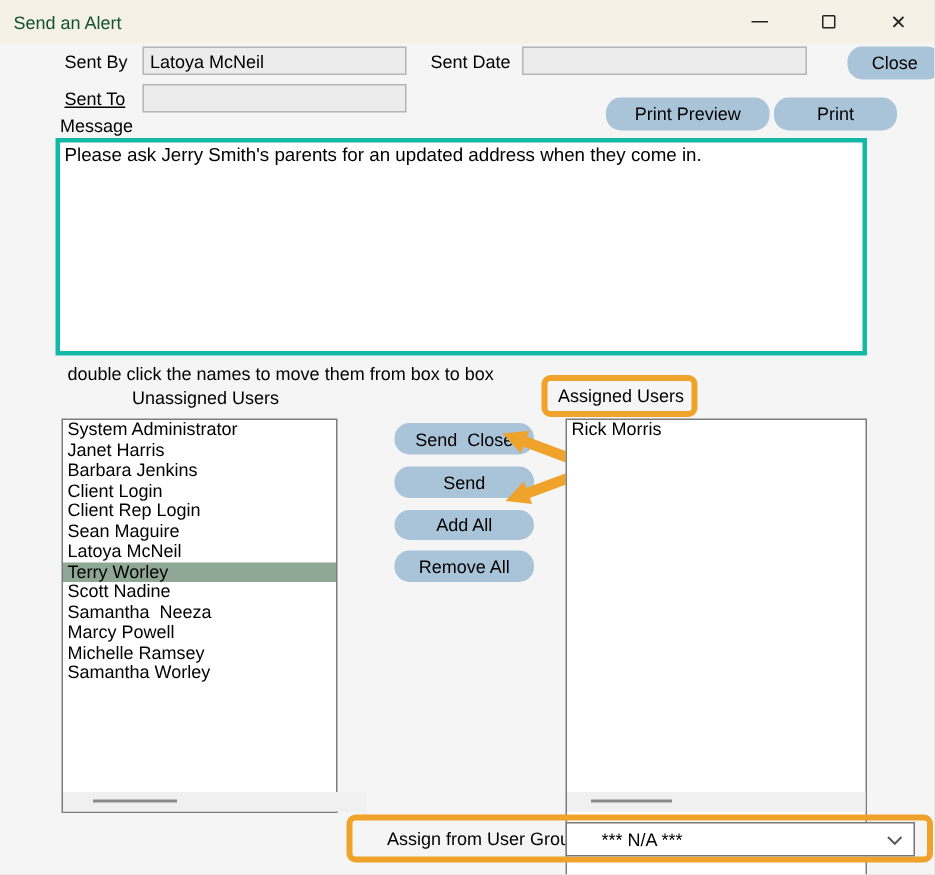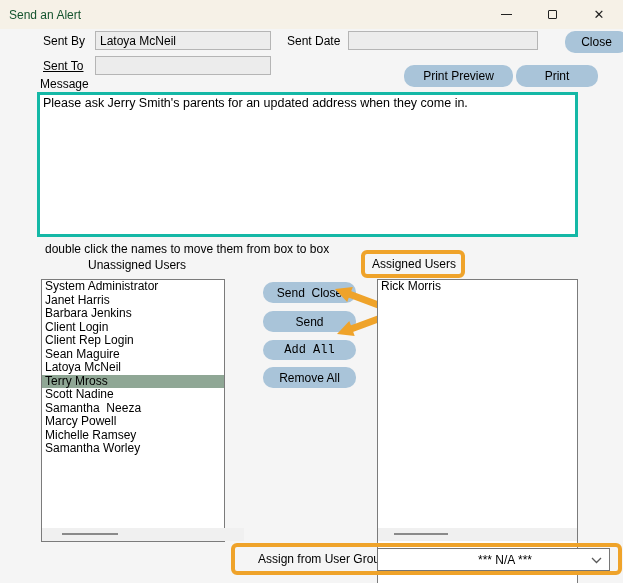--- a/index.html
+++ b/index.html
@@ -31,21 +31,21 @@
     resize:none; overflow:hidden; color:#000;
   }
   .listbox { position:absolute; background:#fff; border:1px solid #7b7b7b; overflow:hidden; }
   .list-item { height:13.5px; line-height:13.5px; padding-left:3px; white-space:pre; font-size:12px; }
   .list-item.selected { background:#8fa795; }
   .hscroll { position:absolute; left:1px; right:1px; bottom:1px; height:14px; background:#f0f0f0; }
   .hthumb { position:absolute; top:6px; height:2px; background:#8a8a8a; }
   .annot { position:absolute; border:4px solid #efa32a; border-radius:6px; pointer-events:none; }
   .combo {
     position:absolute; background:#fff; border:1px solid #767676;
-    display:flex; align-items:center; padding-left:23px; font-size:12px;justify-content:center;
+    display:flex; align-items:center; padding-left:23px; font-size:12px;
   }
   .combo .chev { position:absolute; right:7px; top:8px; }
   .arrow-svg { position:absolute; pointer-events:none; }
 </style>
 </head>
 <body>
 
 <div class="win">
 
   <div class="titlebar">
@@ -82,34 +82,34 @@
   <div class="lbl" style="left:42px; top:258px;margin-left:46px;">Unassigned Users</div>
   <div class="listbox" style="left:41px; top:279px; width:184px; height:263px;">
 
   <div class="list-item">System Administrator</div>
       <div class="list-item">Janet Harris</div>
       <div class="list-item">Barbara Jenkins</div>
       <div class="list-item">Client Login</div>
       <div class="list-item">Client Rep Login</div>
       <div class="list-item">Sean Maguire</div>
       <div class="list-item">Latoya McNeil</div>
-      <div class="list-item selected">Terry Mross</div>
+      <div class="list-item selected">Terry Worley</div>
       <div class="list-item">Scott Nadine</div>
       <div class="list-item">Samantha  Neeza</div>
       <div class="list-item">Marcy Powell</div>
       <div class="list-item">Michelle Ramsey</div>
       <div class="list-item">Samantha Worley</div>
     </div>
   <div class="hscroll" style="left:42px; top:528px; width:202px; height:13px;">
     <div class="hthumb" style="left:20px; width:56px; top:5px;"></div>
   </div>
 
   <button class="btn-blue" style="left:263px; top:282px; width:93px; height:21px;">Send  Close</button>
   <button class="btn-blue" style="left:263px; top:311px; width:93px; height:21px;text-align:right;">Send</button>
-  <button class="btn-blue" style="left:263px; top:340px; width:93px; height:20px;font-family:Liberation Mono, monospace;">Add All</button>
+  <button class="btn-blue" style="left:263px; top:340px; width:93px; height:20px;">Add All</button>
   <button class="btn-blue" style="left:263px; top:367px; width:93px; height:21px;">Remove All</button>
 
   <svg class="arrow-svg" style="left:325px; top:275px;" width="90" height="70" viewBox="0 0 90 70">
     <path d="M72,37 L24,19" stroke="#efa32a" stroke-width="7" fill="none" stroke-linecap="round"></path>
     <path d="M72,37 L26,54" stroke="#efa32a" stroke-width="7" fill="none" stroke-linecap="round"></path>
     <polygon points="10,14 27.8,12.1 22.2,27.1" fill="#efa32a"></polygon>
     <polygon points="12,59 24.3,46 29.7,61" fill="#efa32a"></polygon>
   </svg>
 
   <div class="annot" style="left:361px; top:250px; width:104px; height:28px;"></div>

